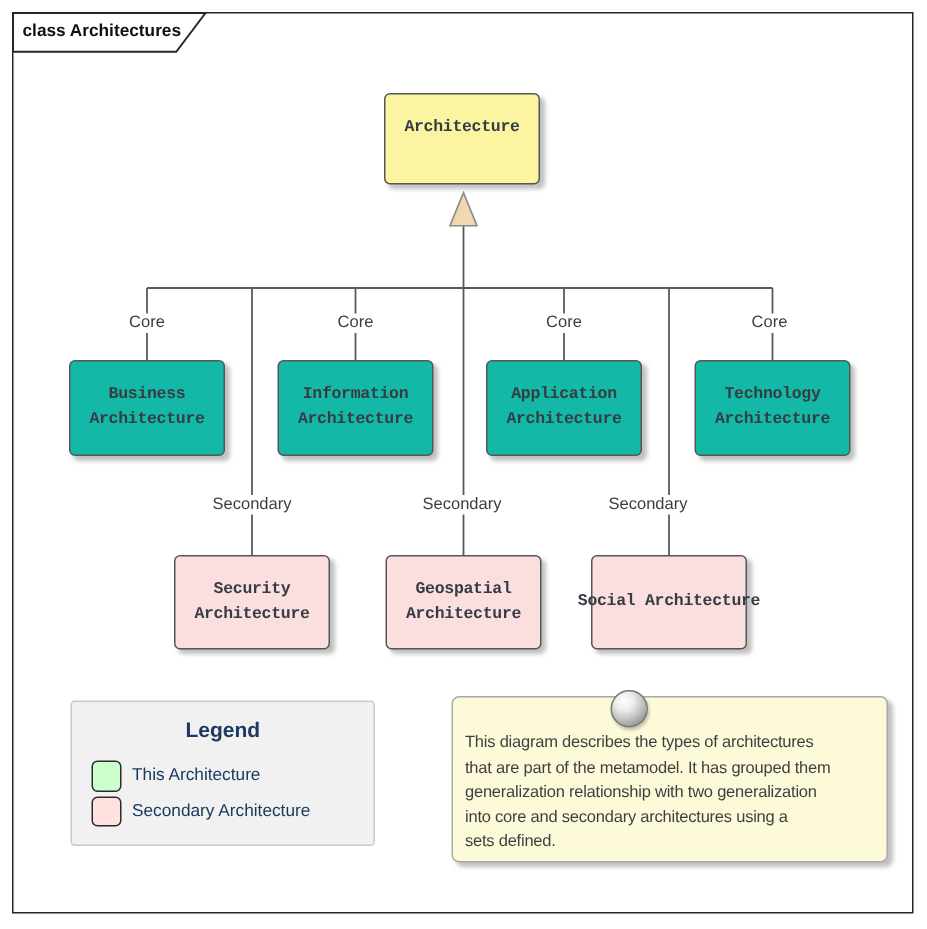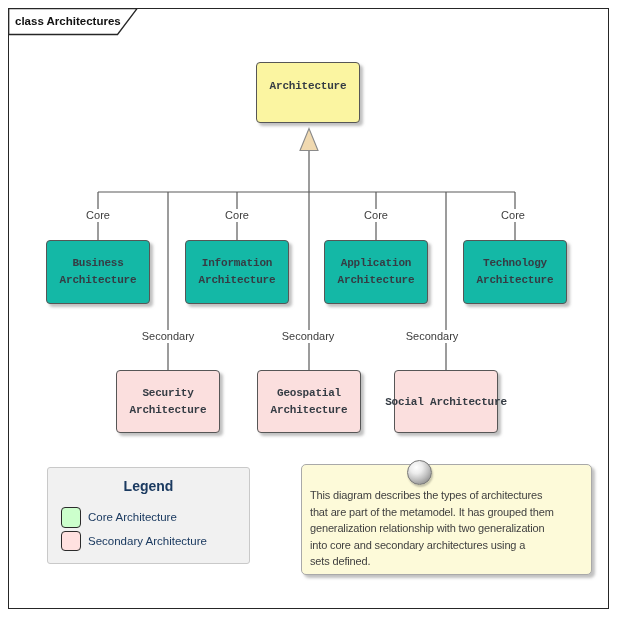--- a/index.html
+++ b/index.html
@@ -136,21 +136,21 @@
     <div class="box-label">Geospatial
 Architecture</div>
   </div>
   <div class="uml-box box-sec s2">
     <div class="box-label">Social Architecture</div>
   </div>
 
   <div class="legend">
     <div class="legend-title">Legend</div>
     <span class="swatch swatch-core"></span>
-    <span class="legend-label l0">Core Architecture</span>
+    <span class="legend-label l0">This Architecture</span>
     <span class="swatch swatch-sec"></span>
     <span class="legend-label l1">Secondary Architecture</span>
   </div>
 
   <div class="note">
     <div class="note-text">
       <div class="note-line">This diagram describes the types of architectures</div>
       <div class="note-line">that are part of the metamodel. It has grouped them</div>
       <div class="note-line">generalization relationship with two generalization</div>
       <div class="note-line">into core and secondary architectures using a</div>

